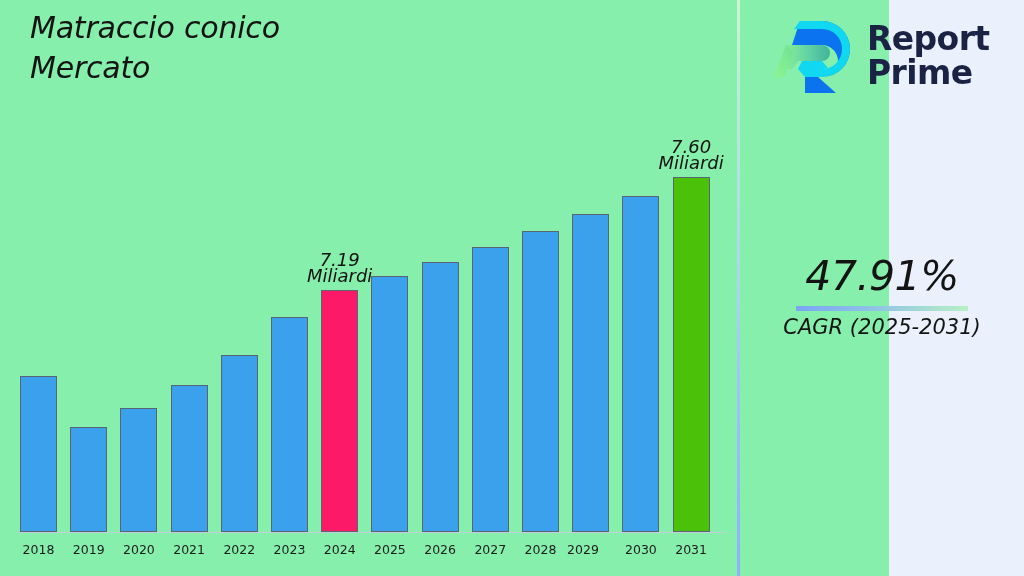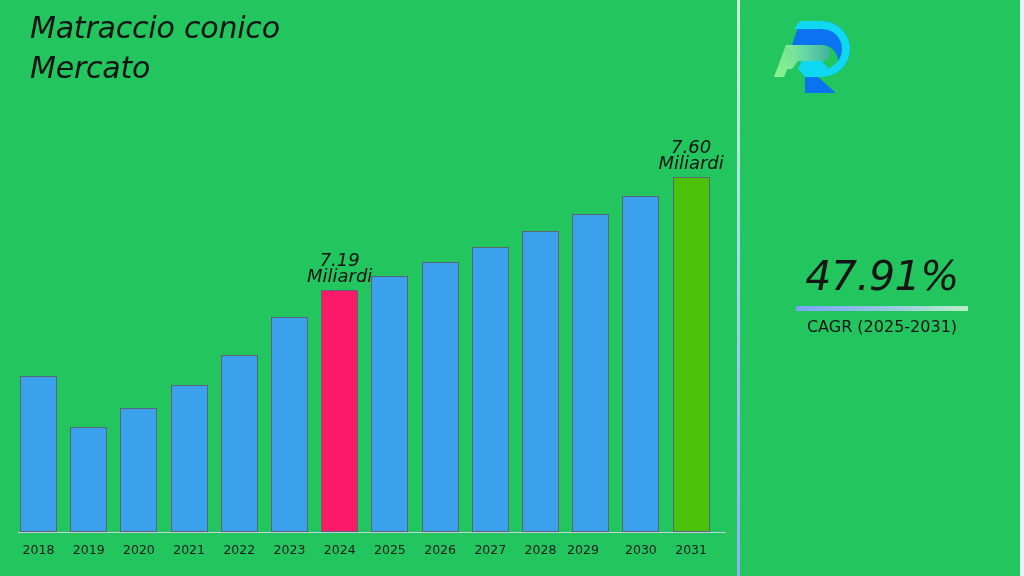--- a/index.html
+++ b/index.html
@@ -9,23 +9,23 @@
   body {
     width: 1024px;
     height: 576px;
     background: #eaf1fc;
     font-family: "DejaVu Sans", sans-serif;
     overflow: hidden;
     position: relative;
   }
   #root {
     position: relative;
-    width: 1020px;
-    height: 576px;
-    background: #22c55e;
+    width: 889px;
+    height: 576px;
+    background: #86efac;
   }
 
   
   #chart-panel {
     position: absolute;
     left: 0;
     top: 0;
     width: 738px;
     height: 576px;
   }
@@ -153,21 +153,22 @@
 
   #cagr-divider {
     width: 172px;
     height: 5px;
     margin: 6px auto 5px auto;
     background: linear-gradient(to right, #7aa5f5 0%, #8fc3e6 45%, #b8f0c4 100%);
   }
 
   #cagr-caption {
     font-family: "DejaVu Sans", sans-serif;
-    font-size: 16px;
+    font-style: italic;
+    font-size: 21px;
     line-height: 22px;
     color: #141414;
   }
 </style>
 </head>
 <body>
 
 <div id="root">
 
   <div id="chart-panel">
@@ -233,20 +234,22 @@
             <stop offset="0%" stop-color="#8ef58f"></stop>
             <stop offset="55%" stop-color="#63d3a6"></stop>
             <stop offset="100%" stop-color="#41b39b"></stop>
           </linearGradient>
           <linearGradient id="lg-green2" x1="0" y1="1" x2="1" y2="0">
             <stop offset="0%" stop-color="#8ef58f"></stop>
             <stop offset="100%" stop-color="#6fdf96"></stop>
           </linearGradient>
         </defs>
       </svg>
+      <div id="logo-text">Report
+Prime</div>
     </div>
 
     <div id="cagr-block">
       <div id="cagr-value">47.91%</div>
       <div id="cagr-divider"></div>
       <div id="cagr-caption">CAGR (2025-2031)</div>
     </div>
   </div>
 </div>
 

